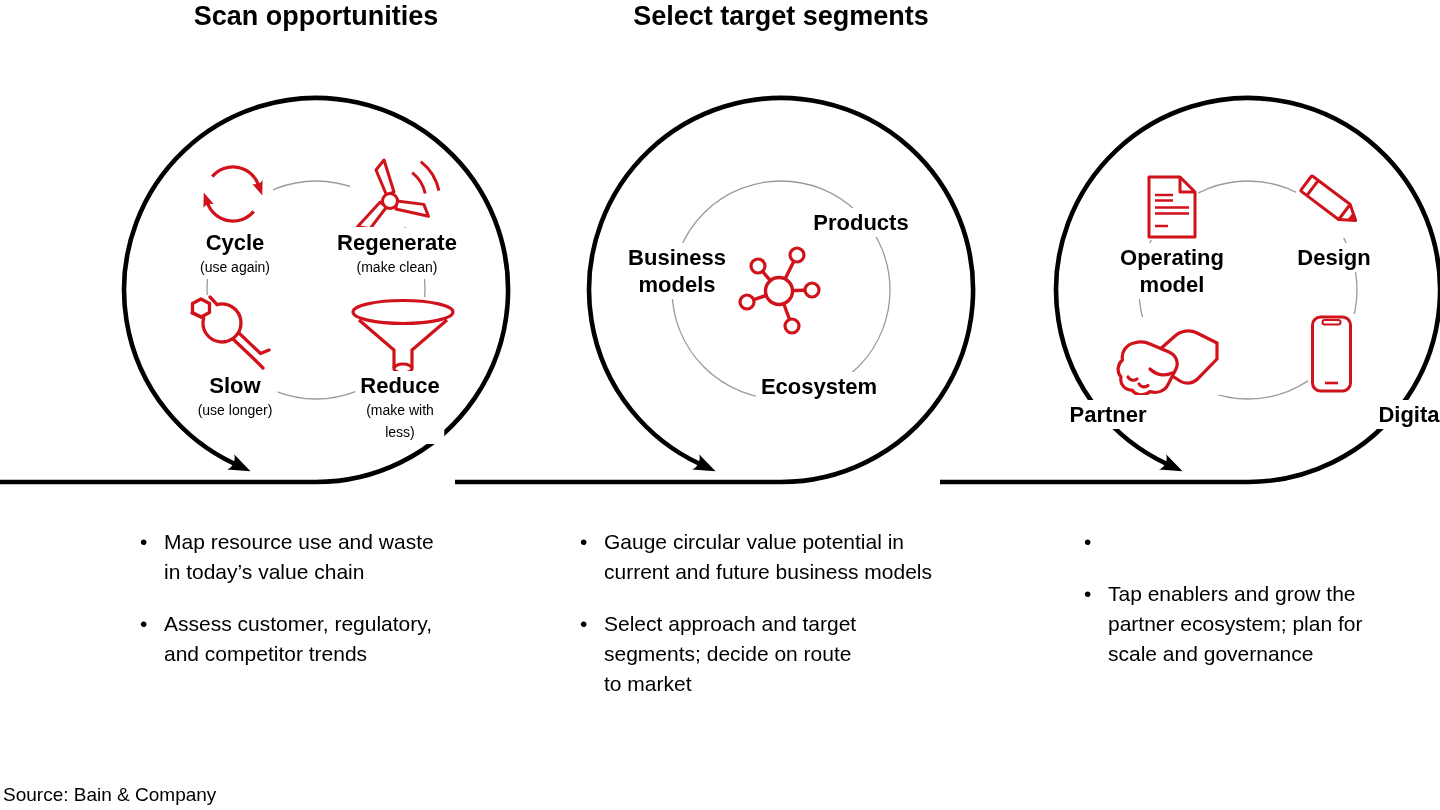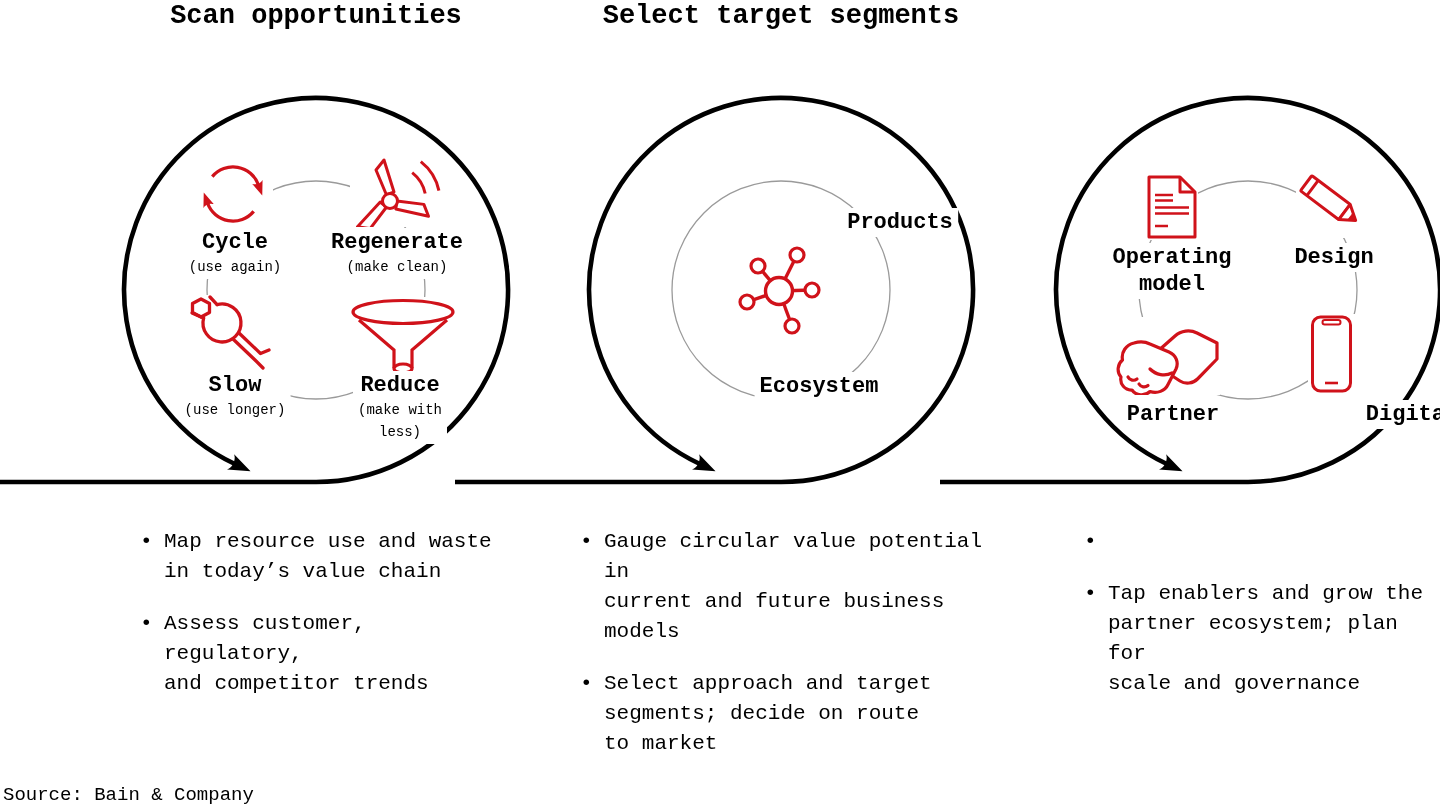--- a/index.html
+++ b/index.html
@@ -1,17 +1,17 @@
 <!DOCTYPE html>
 <html><head>
 <meta charset="utf-8">
 <style>
   html,body{margin:0;padding:0;background:#fff;}
   .stage{position:relative;width:1440px;height:810px;background:#fff;overflow:hidden;
-         font-family:Liberation Mono, monospace;color:#000;}
+         font-family:Liberation Sans, sans-serif;color:#000;}
   .abs{position:absolute;}
   svg{display:block;}
   .heading{position:absolute;top:1px;transform:translateX(-50%);
            font-size:27px;font-weight:bold;white-space:nowrap;}
   .loop-label{position:absolute;transform:translateX(-50%);text-align:center;
               background:#fff;padding:1px 5px;}
   .loop-label .t{font-size:22px;font-weight:bold;line-height:27px;white-space:pre-line;}
   .loop-label .s{font-size:14px;line-height:22px;white-space:pre-line;}
   .icon-box{position:absolute;background:#fff;}
   .bullets{position:absolute;}
@@ -167,35 +167,39 @@
   <div class="loop-label" style="left:397px;top:228px">
     <div class="t">Regenerate</div>
     <div class="s">(make clean)</div>
   </div>
   <div class="loop-label" style="left:400px;top:371px">
     <div class="t">Reduce</div>
     <div class="s">(make with
 less)</div>
   </div>
 
-  <div class="loop-label" style="left:900px;top:208px">
+  <div class="loop-label" style="left:861px;top:208px">
     <div class="t">Products</div>
+  </div>
+  <div class="loop-label" style="left:677px;top:243px">
+    <div class="t">Business
+models</div>
   </div>
   <div class="loop-label" style="left:819px;top:372px">
     <div class="t">Ecosystem</div>
   </div>
 
   <div class="loop-label" style="left:1172px;top:243px">
     <div class="t">Operating
 model</div>
   </div>
   <div class="loop-label" style="left:1334px;top:243px">
     <div class="t">Design</div>
   </div>
-  <div class="loop-label" style="left:1173px;top:400px">
+  <div class="loop-label" style="left:1108px;top:400px">
     <div class="t">Partner</div>
   </div>
   <div class="loop-label" style="left:1412px;top:400px">
     <div class="t">Digital</div>
   </div>
 
   <div class="bullets" style="left:140px;top:527px;width:370px">
     <div class="bullet-item">
       <span class="dot">•</span>
       <span class="txt">Map resource use and waste

